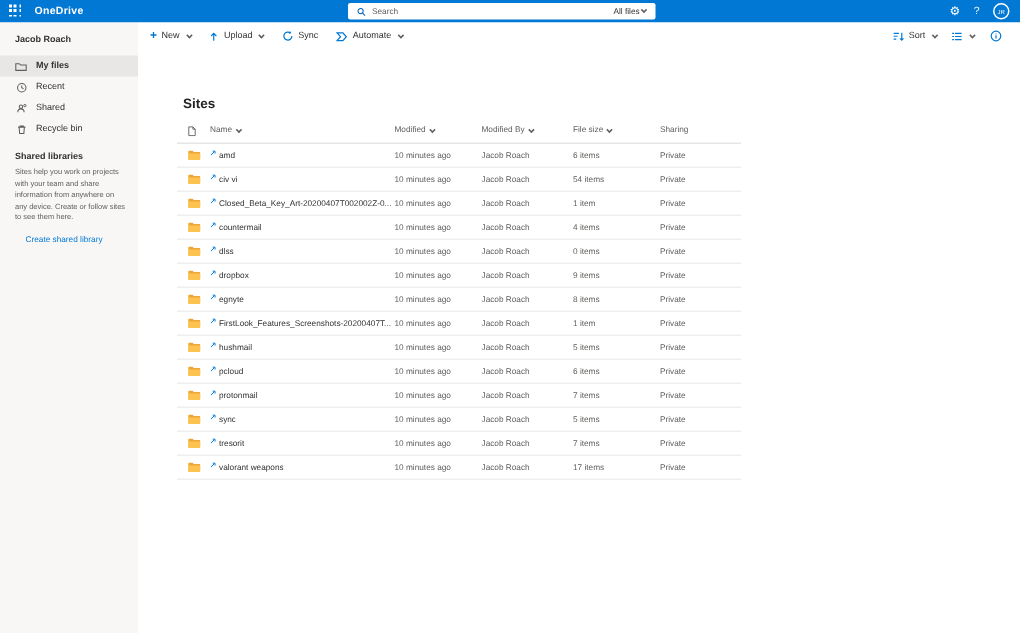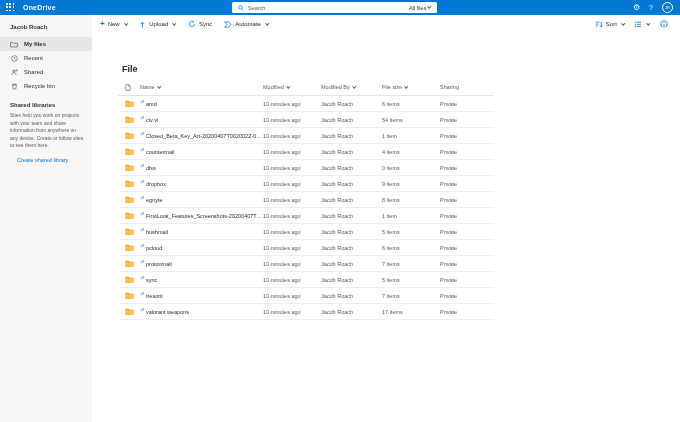--- a/index.html
+++ b/index.html
@@ -210,21 +210,21 @@
       <span class="cmd right">
         <span class="ic">
           <svg width="8" height="8" viewBox="0 0 9 9">
               <circle cx="4.5" cy="4.5" r="3.6" fill="none" stroke="#0078d4" stroke-width="0.9"></circle>
               <path d="M4.5 4 v2.4 M4.5 2.6 v0.5" stroke="#0078d4" stroke-width="0.9" fill="none"></path>
             </svg>
         </span>
       </span>
     </div>
 
-    <div class="files-title">File</div>
+    <div class="files-title">Sites</div>
 
     <div class="table">
       <div class="trow thead">
         <span class="icell">
           <svg width="6" height="7" viewBox="0 0 7 8">
               <path d="M1 0.6 h3.2 L6 2.4 V7.4 H1 z" fill="none" stroke="#605e5c" stroke-width="0.7"></path>
               <path d="M4.2 0.6 V2.4 H6" fill="none" stroke="#605e5c" stroke-width="0.7"></path>
             </svg>
         </span>
         <span class="th">

